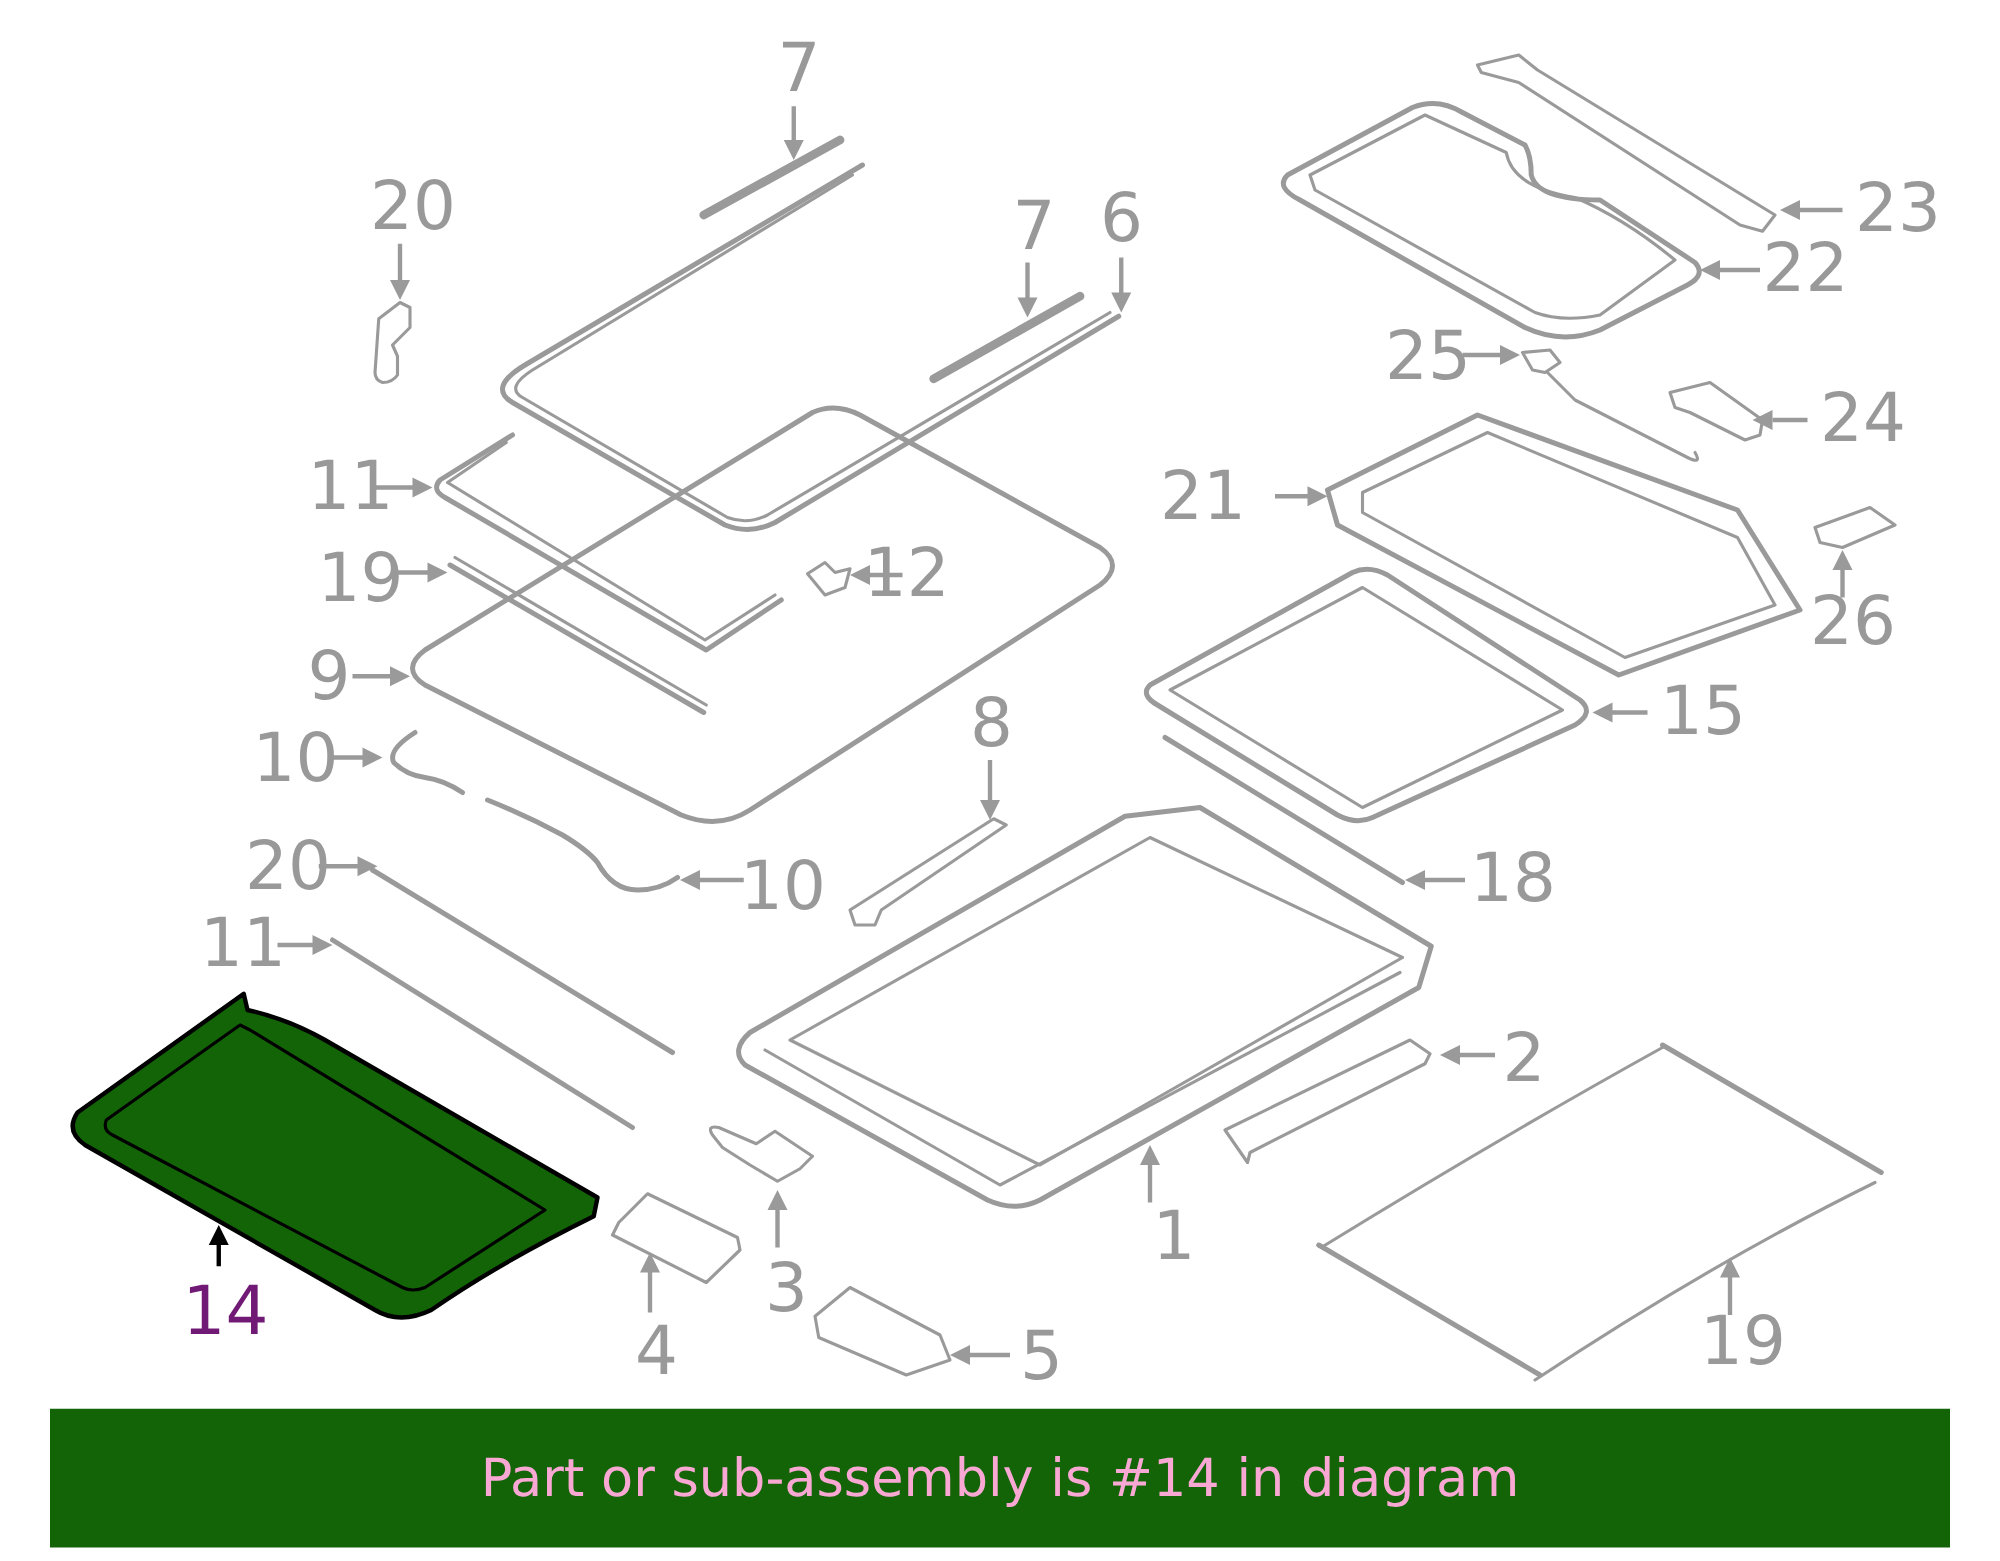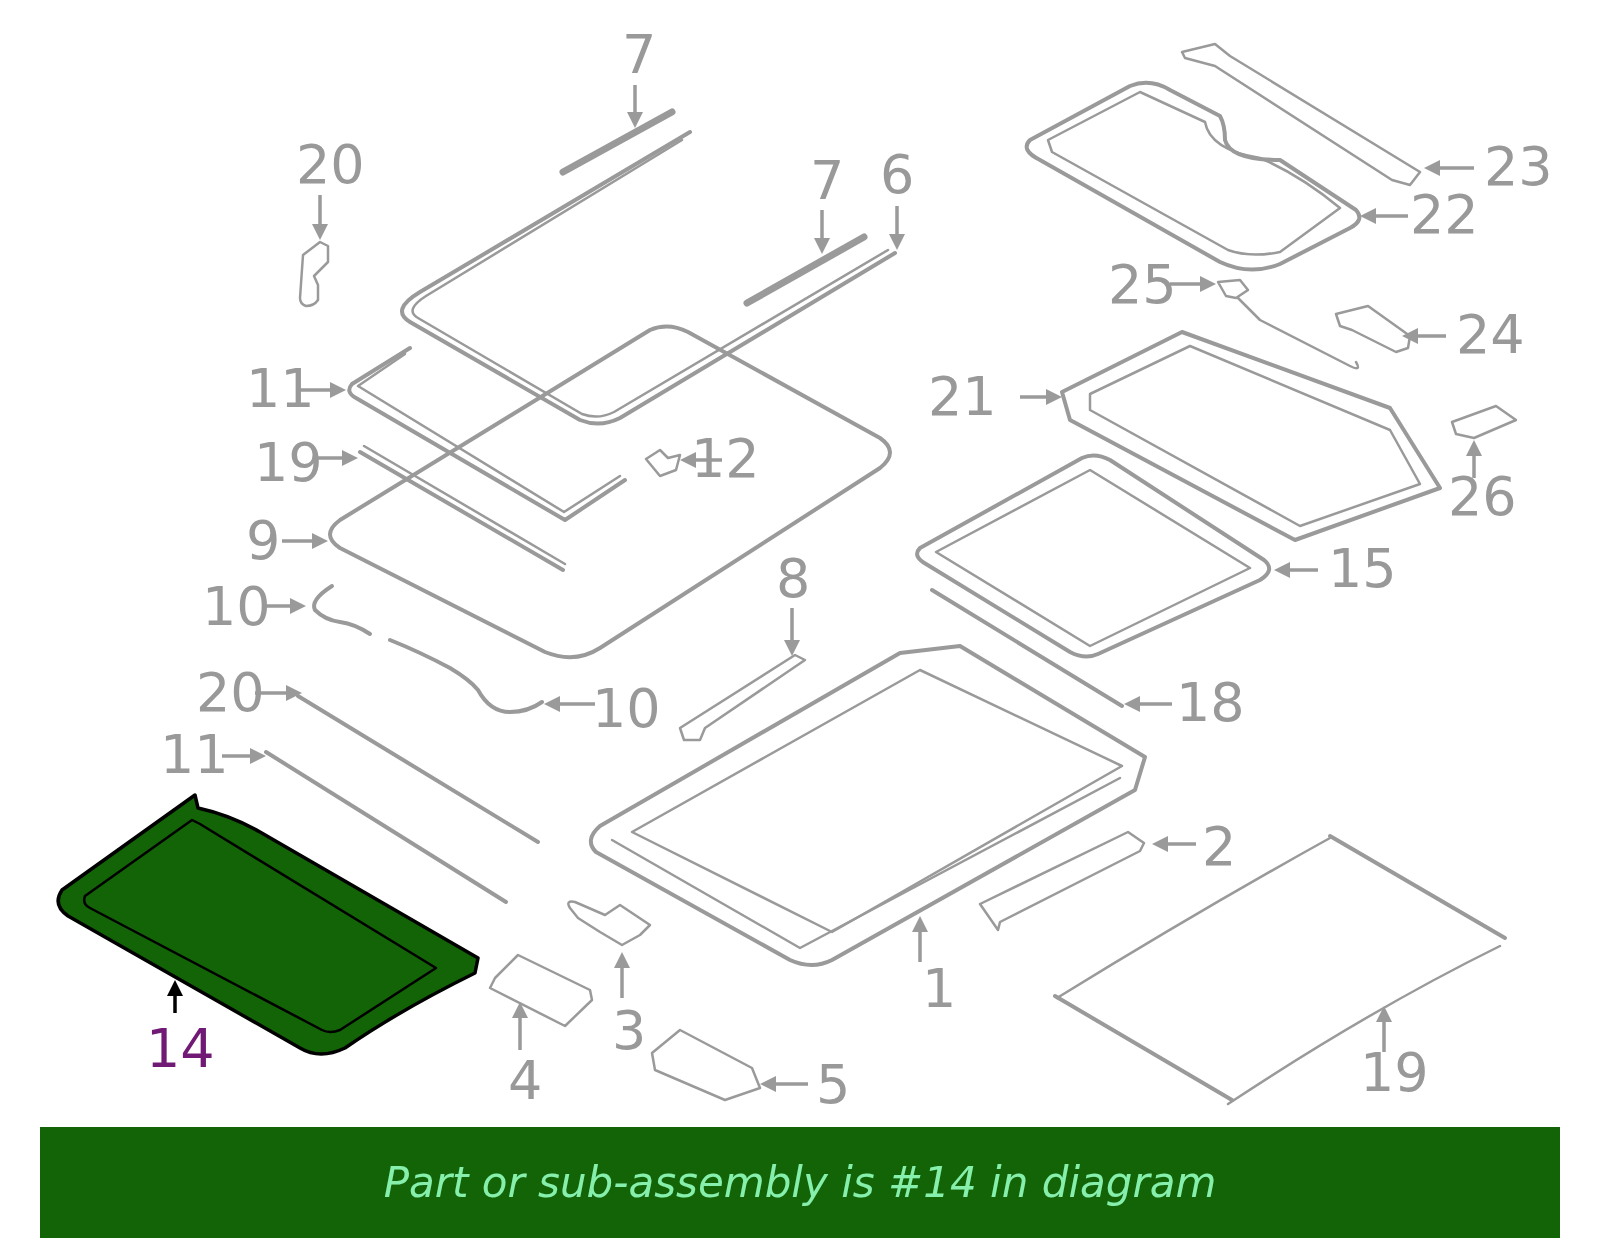--- a/index.html
+++ b/index.html
@@ -2,21 +2,21 @@
 <html><head>
 <meta charset="utf-8">
 <style>
   html, body { margin:0; padding:0; background:#ffffff; }
   body { width:1600px; height:1249px; position:relative; overflow:hidden; font-family:"DejaVu Sans", sans-serif; }
   #diagram { position:absolute; left:0; top:0; width:1600px; height:1249px; }
   .callout { position:absolute; font-family:"DejaVu Sans", sans-serif; font-size:54px; color:#999999; line-height:1; white-space:nowrap; }
   .callout.hl { color:#701a75; }
   .banner { position:absolute; left:40px; top:1127px; width:1520px; height:111px; background:#126406;
             display:flex; flex-direction:column; align-items:center; justify-content:center; }
-  .banner span { font-family:"DejaVu Sans", sans-serif; font-size:42px; color:#86efac; line-height:49px; white-space:nowrap;font-style:italic; }
+  .banner span { font-family:"DejaVu Sans", sans-serif; font-size:42px; color:#f9a8d4; line-height:49px; white-space:nowrap; }
   svg .g { fill:none; stroke:#9a9a9a; stroke-width:4; stroke-linejoin:round; stroke-linecap:round; }
   svg .g2 { fill:none; stroke:#9a9a9a; stroke-width:2.5; stroke-linejoin:round; stroke-linecap:round; }
   svg .ar { fill:#9a9a9a; }
   svg .arl { stroke:#9a9a9a; stroke-width:3.5; }
 </style>
 </head>
 <body>
 
 <div id="diagram">
   <svg width="1600" height="1249" viewBox="0 0 1600 1249">

